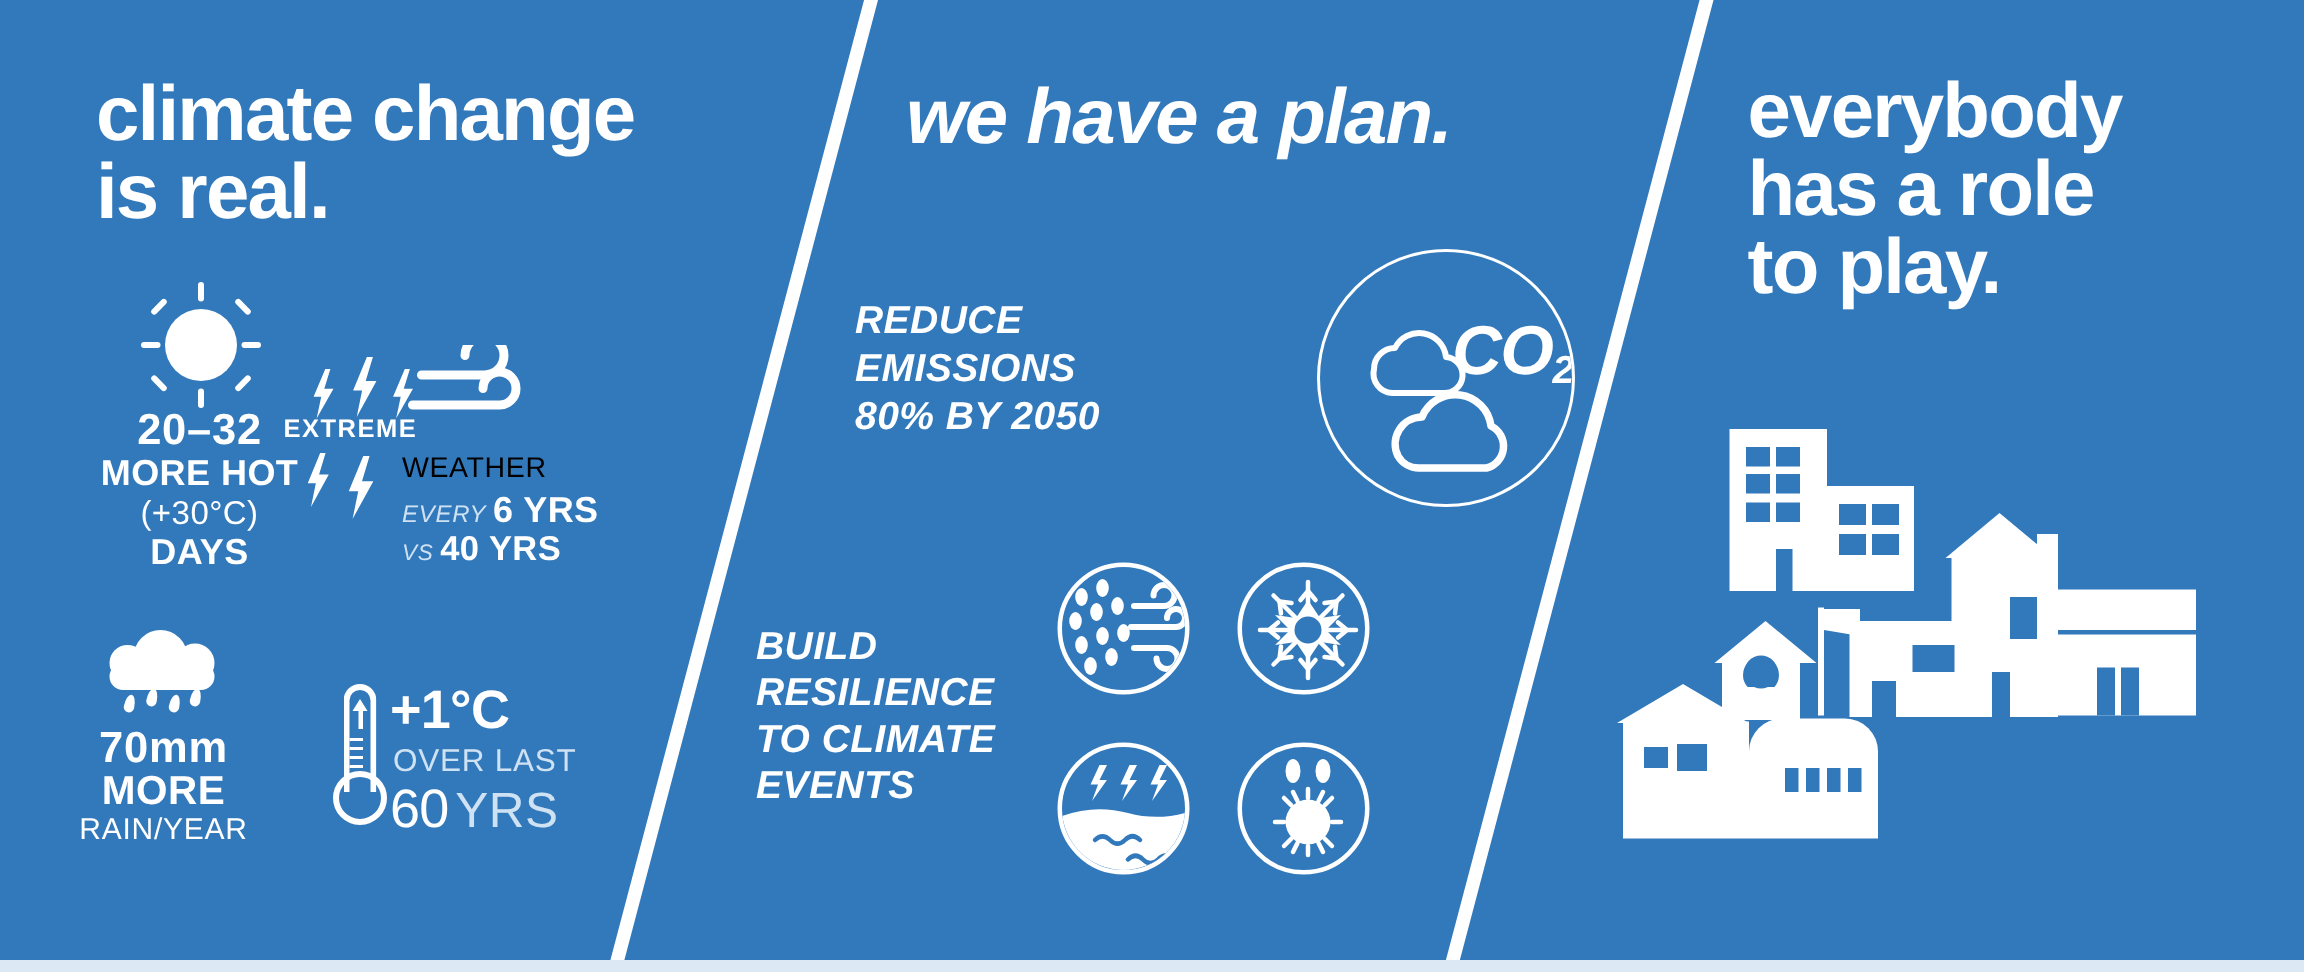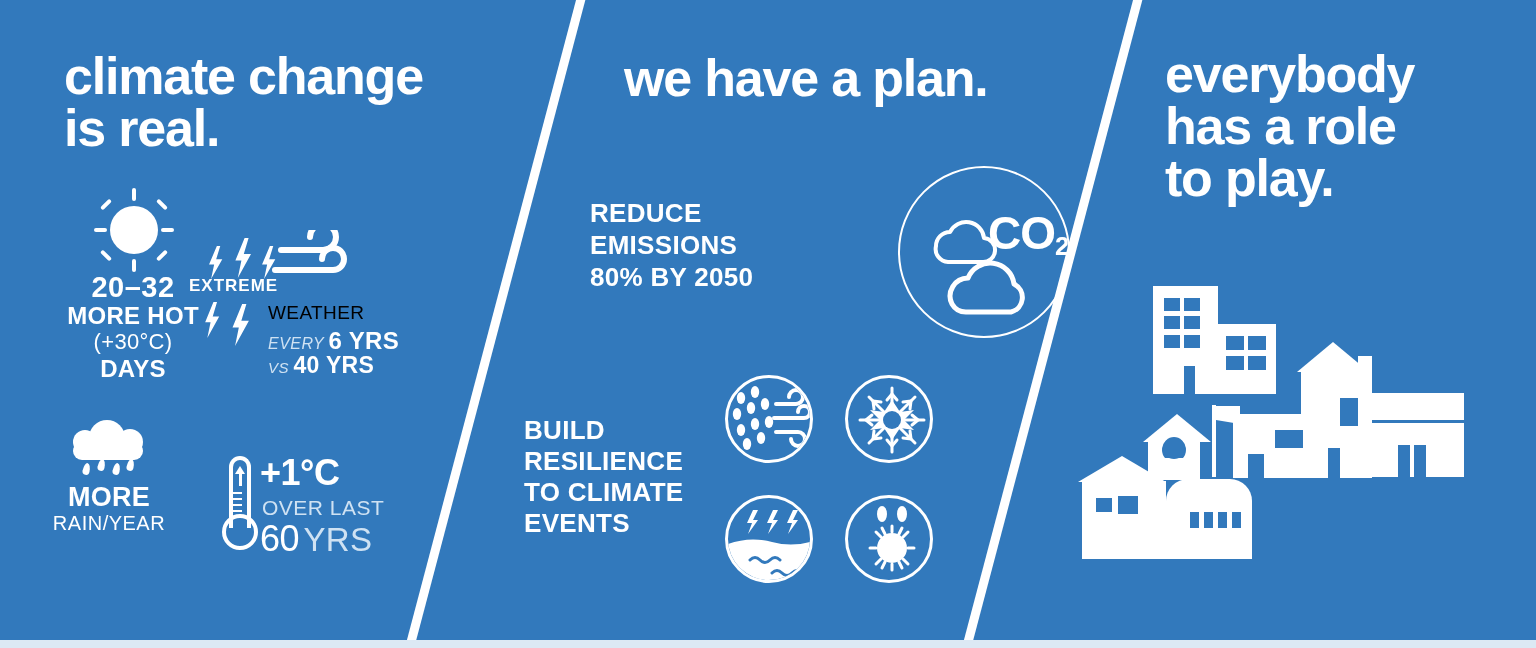--- a/index.html
+++ b/index.html
@@ -28,21 +28,21 @@
     top:-40px;
     width:9px; height:740px;
     background:#ffffff;
     z-index:20;
   }
   .divider.d1 { left:489px;  transform:rotate(14.8deg); }
   .divider.d2 { left:1046px; transform:rotate(14.8deg); }
 
   .panel { position:absolute; top:0; height:640px; }
   .p1 { left:0;    width:500px; }
-  .p2 { left:520px; width:560px; }
+  .p2 { left:500px; width:560px;font-style:italic; }
   .p3 { left:1060px; width:476px; }
 
   h1.head {
     position:absolute;
     color:#fff;
     font-weight:bold;
     font-size:52px;
     line-height:52px;
     letter-spacing:-1.2px;
   }
@@ -176,20 +176,21 @@
       <div class="raincloud" style="width:168px;height:72px;">
         <div class="puff" style="left:64px; top:8px;  width:36px; height:36px;"></div>
         <div class="puff" style="left:92px; top:17px; width:26px; height:26px;"></div>
         <div class="puff" style="left:48px; top:18px; width:24px; height:24px;"></div>
         <div class="base" style="left:48px; top:30px; width:70px; height:18px;"></div>
         <div class="drop" style="left:58px; top:51px;"></div>
         <div class="drop" style="left:73px; top:47px;"></div>
         <div class="drop" style="left:88px; top:51px;"></div>
         <div class="drop" style="left:102px;top:47px;"></div>
       </div>
+      <div class="caption num-lg">70mm</div>
       <div class="caption num-md" style="font-size:27px;">MORE</div>
       <div class="caption num-xs">RAIN/YEAR</div>
     </div>
 
     <div class="stat" style="left:212px; top:452px; width:200px; height:120px;">
       <div class="thermo" style="position:absolute; left:6px; top:4px; width:46px; height:106px;">
         <div class="tube" style="left:11px; top:0px; width:22px; height:72px;"></div>
         <div class="bulb" style="left:4px; top:58px; width:36px; height:36px;"></div>
         <div class="arrowhead" style="left:17px; top:10px;"></div>
         <div class="arrow" style="left:20.5px; top:16px; height:14px;"></div>

